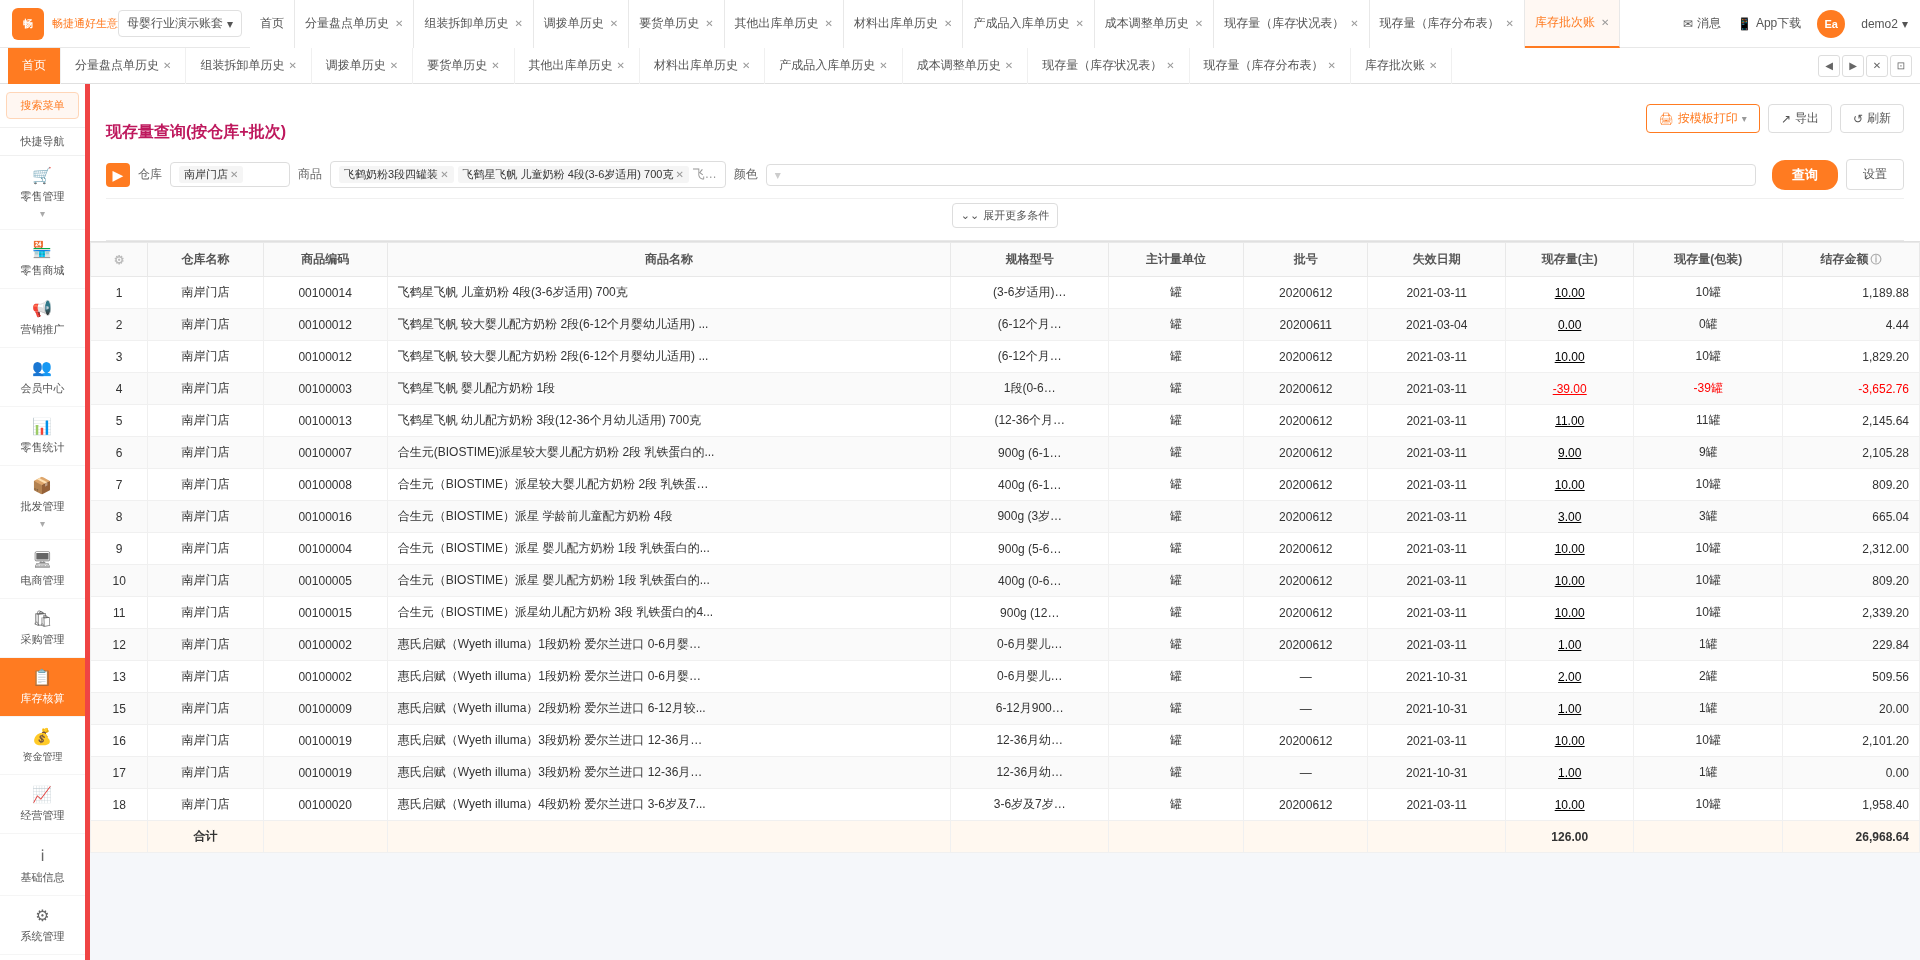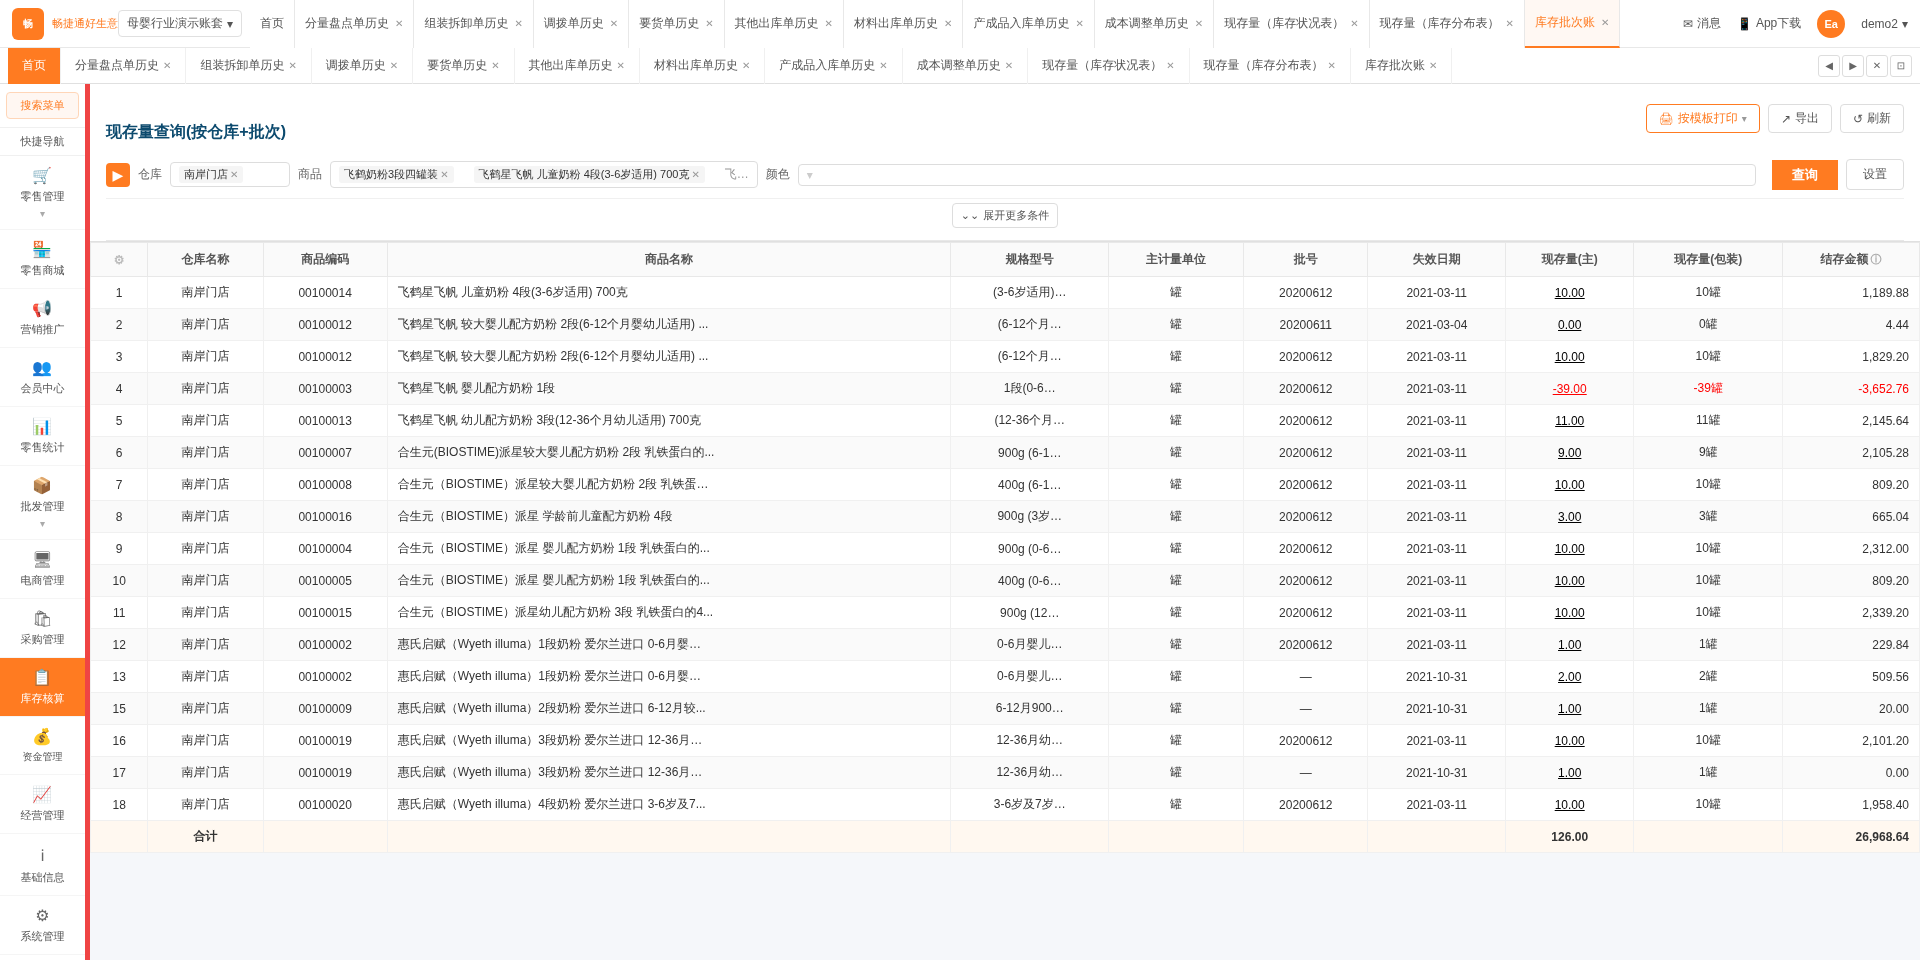--- a/index.html
+++ b/index.html
@@ -223,21 +223,21 @@
     }
     .page-title-row {
       display: flex;
       align-items: center;
       justify-content: space-between;
       padding-bottom: 8px;
     }
     .page-title {
       font-size: 16px;
       font-weight: bold;
-      color: #0c4a6e;
+      color: #be185d;
       margin-top: 28px;
     }
     .page-actions {
       display: flex;
       align-items: center;
       gap: 8px;
     }
     .action-btn {
       display: flex;
       align-items: center;
@@ -298,21 +298,21 @@
       border-radius: 3px;
       padding: 1px 5px;
       font-size: 11px;
       color: #333;
     }
     .filter-tag .remove { cursor: pointer; color: #999; font-size: 10px; }
     .filter-dots { color: #999; cursor: pointer; }
     .filter-wide-container {
       display: flex;
       align-items: center;
-      gap: 20px;
+      gap: 4px;
       border: 1px solid #ddd;
       border-radius: 4px;
       padding: 4px 8px;
       background: #fff;
       min-width: 360px;
       max-width: 600px;
     }
     .filter-input-container {
       display: flex;
       align-items: center;
@@ -339,21 +339,21 @@
     .expand-more-row {
       text-align: center;
       padding: 4px 0;
       border-top: 1px solid #f0f0f0;
     }
     .query-btn {
       padding: 8px 16px;
       background: #ff7b21;
       color: #fff;
       border: none;
-      border-radius: 0;
+      border-radius: 13px;
       cursor: pointer;
       font-size: 13px;
       font-weight: bold;
     }
     .settings-btn {
       padding: 6px 16px;
       background: #fff;
       color: #555;
       border: 1px solid #ddd;
       border-radius: 4px;
@@ -759,21 +759,21 @@
               <td>2021-03-11</td>
               <td><span class="link-cell">3.00</span></td>
               <td>3罐</td>
               <td class="right">665.04</td>
             </tr>
             <tr>
               <td>9</td>
               <td>南岸门店</td>
               <td>00100004</td>
               <td class="left">合生元（BIOSTIME）派星 婴儿配方奶粉 1段 乳铁蛋白的...</td>
-              <td>900g (0-6…</td>
+              <td>900g (5-6…</td>
               <td>罐</td>
               <td>20200612</td>
               <td>2021-03-11</td>
               <td><span class="link-cell">10.00</span></td>
               <td>10罐</td>
               <td class="right">2,312.00</td>
             </tr>
             <tr>
               <td>10</td>
               <td>南岸门店</td>

